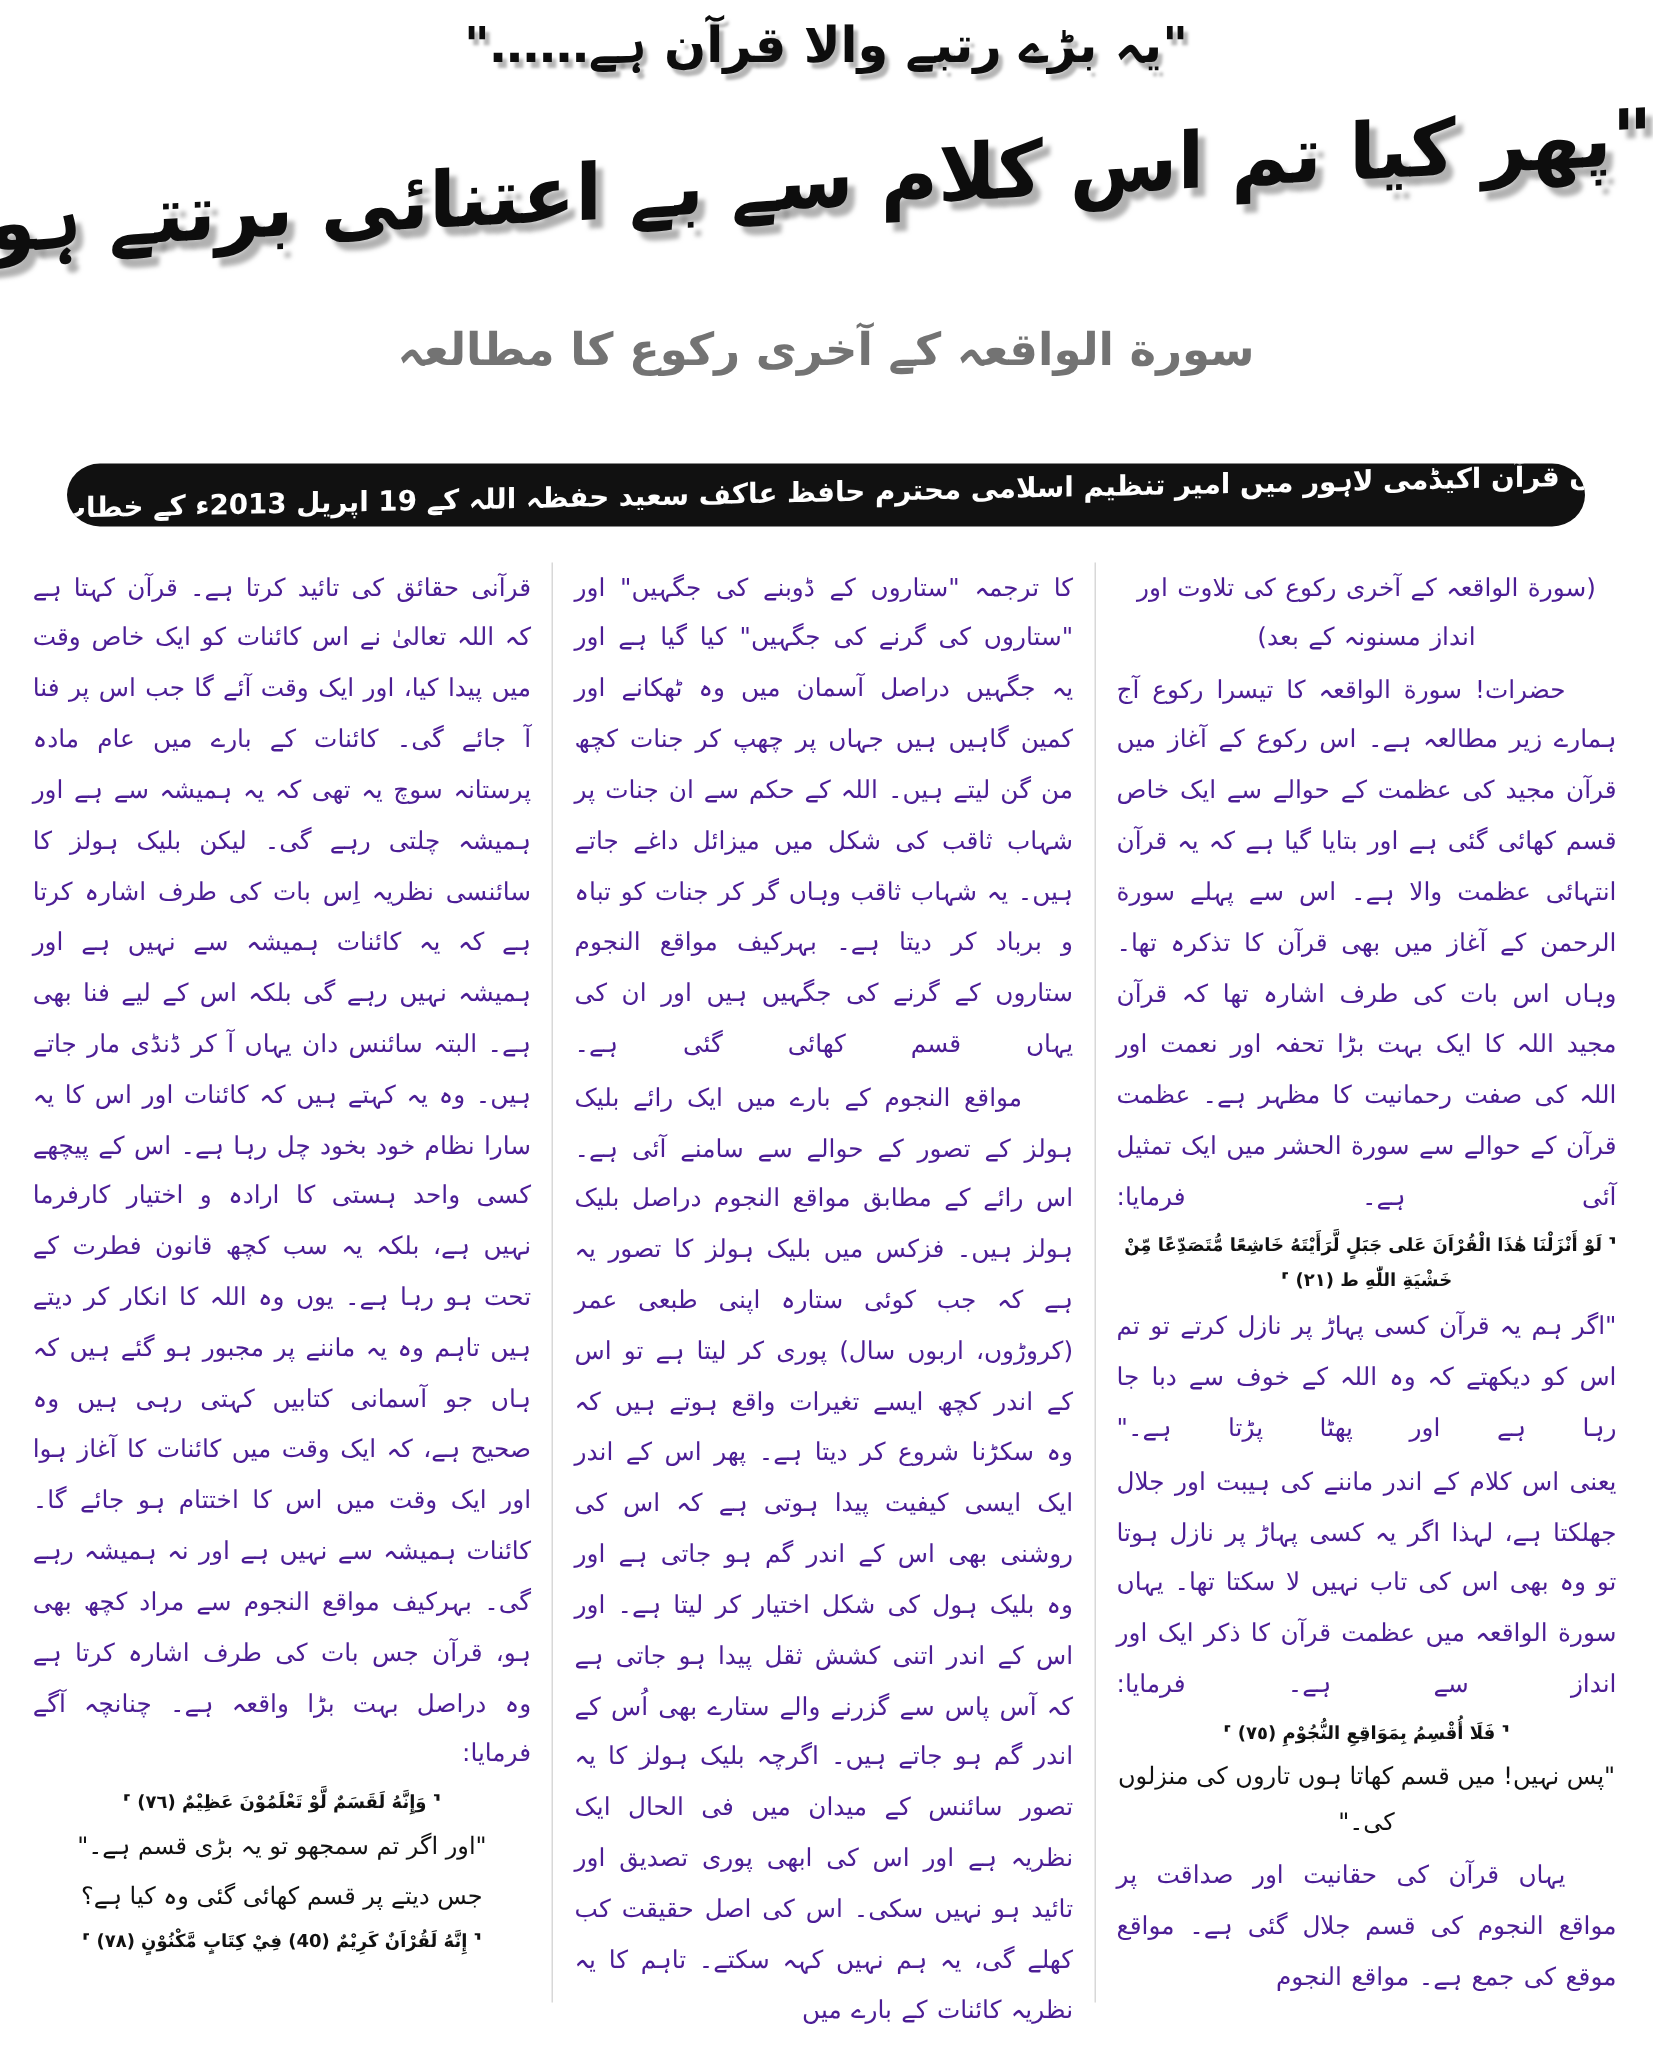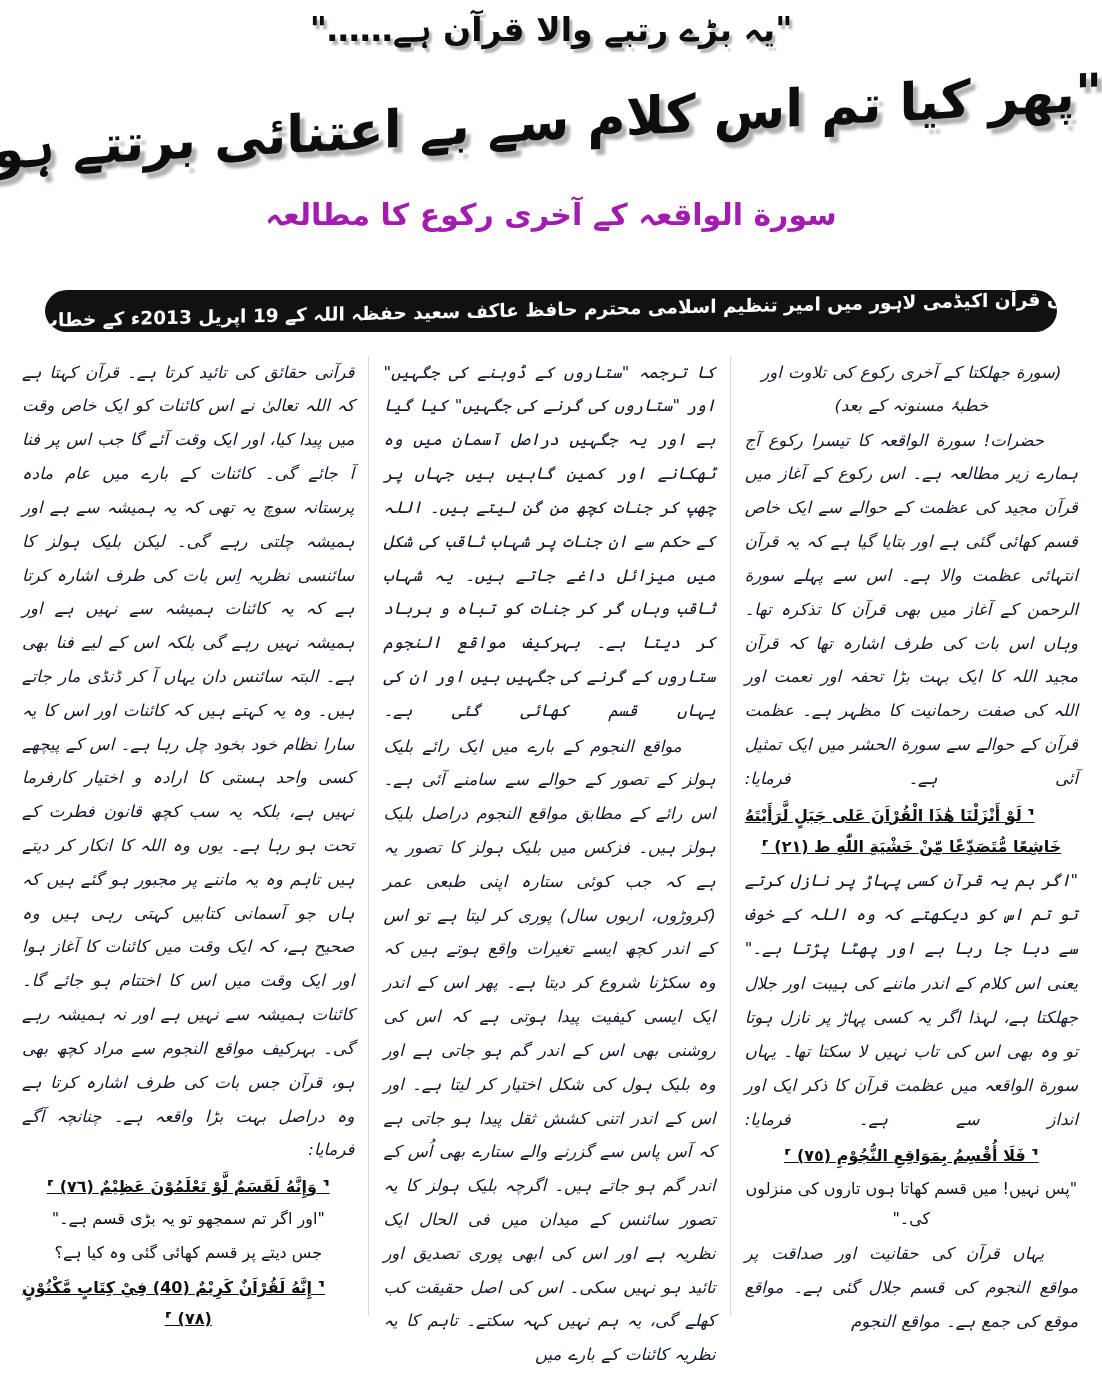--- a/index.html
+++ b/index.html
@@ -45,22 +45,22 @@
     text-shadow:5px 6px 3px rgba(125,125,125,0.6);
     white-space:nowrap;
     transform:skewY(-3.0deg);
   }
 
   .subtitle{
     direction:rtl;
     text-align:center;
     font-size:30px;
     font-weight:900;
-    color:#a21caf;
-    margin-top:44px;
+    color:#737373;
+    margin-top:62px;
     letter-spacing:0px;
     white-space:nowrap;
   }
 
   
   .banner{
     margin:58px auto 0 auto;
     width:1012px;
     height:42px;
     background:#111111;
@@ -103,36 +103,34 @@
     border-right:1px solid #d8d8d8;
   }
 
   .p{
     direction:rtl;
     text-align:justify;
     text-align-last:justify;
     font-size:16.5px;
     line-height:2.05;
     margin:0 0 2px 0;
-    color:#0f172a;
+    color:#4c1d95;
     word-spacing:1px;
-    font-style:italic;
   }
   .p.indent{ text-indent:34px; }
 
   .ayah{
     direction:rtl;
-    text-align:left;
+    text-align:right;
     text-align-last:center;
-    font-size:16px;
+    font-size:12px;
     line-height:1.95;
     margin:4px 0 2px 0;
     font-weight:600;
     letter-spacing:0.3px;
-    text-decoration:underline;
   }
   .ayah-tr{
     direction:rtl;
     text-align:center;
     text-align-last:center;
     font-size:16px;
     line-height:1.9;
     margin:0 0 3px 0;
   }
   .q-center{
@@ -158,21 +156,21 @@
     <div class="subtitle">سورة الواقعہ کے آخری رکوع کا مطالعہ</div>
   </div>
 
   <div class="banner">
     <div class="banner-text">مسجد جامع القرآن قرآن اکیڈمی لاہور میں امیر تنظیم اسلامی محترم حافظ عاکف سعید حفظہ اللہ کے 19 اپریل 2013ء کے خطاب جمعہ کی تلخیص</div>
   </div>
 
   <div class="columns">
 
     <div class="col">
-      <p class="p q-center">(سورة جھلکتا کے آخری رکوع کی تلاوت اور خطبۂ مسنونہ کے بعد)</p>
+      <p class="p q-center">(سورة الواقعہ کے آخری رکوع کی تلاوت اور انداز مسنونہ کے بعد)</p>
       <p class="p indent">حضرات! سورة الواقعہ کا تیسرا رکوع آج ہمارے زیر مطالعہ ہے۔ اس رکوع کے آغاز میں قرآن مجید کی عظمت کے حوالے سے ایک خاص قسم کھائی گئی ہے اور بتایا گیا ہے کہ یہ قرآن انتہائی عظمت والا ہے۔ اس سے پہلے سورة الرحمن کے آغاز میں بھی قرآن کا تذکرہ تھا۔ وہاں اس بات کی طرف اشارہ تھا کہ قرآن مجید اللہ کا ایک بہت بڑا تحفہ اور نعمت اور اللہ کی صفت رحمانیت کا مظہر ہے۔ عظمت قرآن کے حوالے سے سورة الحشر میں ایک تمثیل آئی ہے۔ فرمایا:</p>
       <p class="ayah">⸢ لَوْ أَنْزَلْنَا هَٰذَا الْقُرْاَنَ عَلى جَبَلٍ لَّرَأَيْتَهُ خَاشِعًا مُّتَصَدِّعًا مِّنْ خَشْيَةِ اللّٰهِ ط (٢١) ⸣</p>
       <p class="p">"اگر ہم یہ قرآن کسی پہاڑ پر نازل کرتے تو تم اس کو دیکھتے کہ وہ اللہ کے خوف سے دبا جا رہا ہے اور پھٹا پڑتا ہے۔"</p>
       <p class="p">یعنی اس کلام کے اندر ماننے کی ہیبت اور جلال جھلکتا ہے، لہذا اگر یہ کسی پہاڑ پر نازل ہوتا تو وہ بھی اس کی تاب نہیں لا سکتا تھا۔ یہاں سورة الواقعہ میں عظمت قرآن کا ذکر ایک اور انداز سے ہے۔ فرمایا:</p>
       <p class="ayah">⸢ فَلَا أُقْسِمُ بِمَوَاقِعِ النُّجُوْمِ (٧٥) ⸣</p>
       <p class="ayah-tr">"پس نہیں! میں قسم کھاتا ہوں تاروں کی منزلوں کی۔"</p>
       <p class="p indent tail">یہاں قرآن کی حقانیت اور صداقت پر مواقع النجوم کی قسم جلال گئی ہے۔ مواقع موقع کی جمع ہے۔ مواقع النجوم</p>
     </div>
 
     <div class="col">

